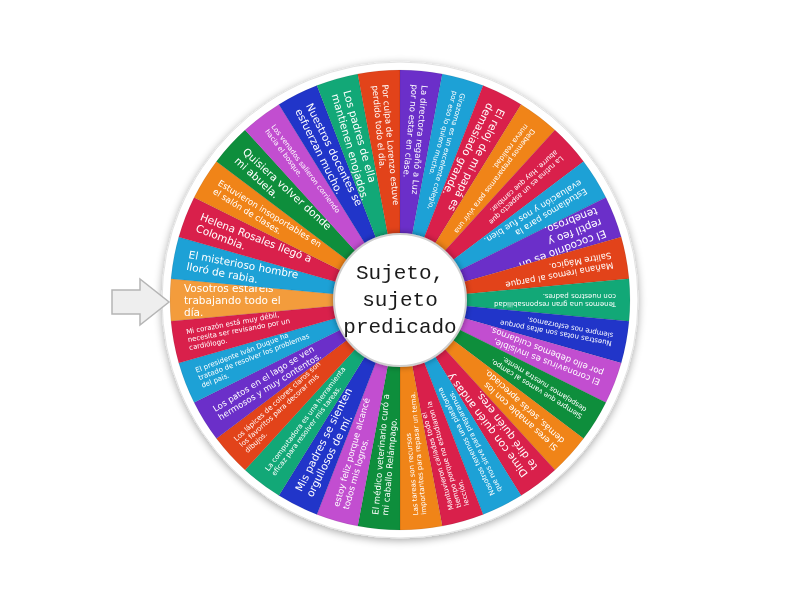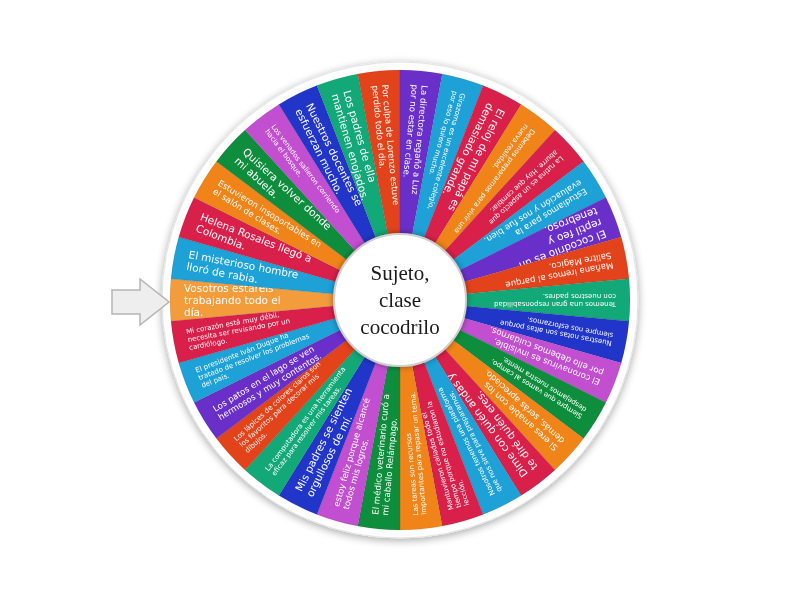--- a/index.html
+++ b/index.html
@@ -1,20 +1,20 @@
 <!DOCTYPE html>
 <html><head>
 <meta charset="utf-8">
 <style>
   html, body { margin: 0; padding: 0; }
   body { width: 800px; height: 600px; background: #ffffff; position: relative; overflow: hidden; font-family: "DejaVu Sans", sans-serif; }
   #wheel-wrap { position: absolute; left: 0; top: 0; width: 800px; height: 600px; }
   #wheel-svg { position: absolute; left: 0; top: 0; }
   .seg-text { fill: #ffffff; font-family: "DejaVu Sans", sans-serif; font-weight: normal; }
-  #center-title { position: absolute; left: 335px; top: 235px; width: 130px; height: 130px; border-radius: 50%; display: flex; align-items: center; justify-content: center; text-align: center; font-family: Liberation Serif, serif; font-size: 21px; line-height: 27px; color: #1a1a1a; pointer-events: none; }
+  #center-title { position: absolute; left: 335px; top: 235px; width: 130px; height: 130px; border-radius: 50%; display: flex; align-items: center; justify-content: center; text-align: center; font-family: Liberation Mono, monospace; font-size: 21px; line-height: 27px; color: #1a1a1a; pointer-events: none; }
   #pointer-arrow { position: absolute; left: 110px; top: 277px; width: 62px; height: 50px; cursor: pointer; }
 </style>
 </head>
 <body>
 
 <div id="wheel-wrap">
   <svg id="wheel-svg" width="800" height="600" viewBox="0 0 800 600" xmlns="http://www.w3.org/2000/svg">
     <defs>
       <filter id="rimShadow" x="-20%" y="-20%" width="140%" height="140%">
         <feGaussianBlur in="SourceAlpha" stdDeviation="4"></feGaussianBlur>
@@ -107,21 +107,21 @@
         <path d="M340.9192227705659 329.41873148125154 L194.11244298833566 402.51982182860377 A230 230 0 0 1 178.78010207025176 362.94248771657954 L336.51950755059397 318.0617573447576 A66 66 0 0 0 340.9192227705659 329.41873148125154 Z" fill="#1DA1D6" stroke="rgba(0,0,0,0.12)" stroke-width="0.6"></path>
         <text class="seg-text" font-size="7" transform="translate(198.58599844865924,378.02819989642524) rotate(698.8235294117646)"><tspan x="0" y="-5.6">El presidente Iván Duque ha</tspan><tspan x="0" y="2.4499999999999993">tratado de resolver los problemas</tspan><tspan x="0" y="10.499999999999998">del país.</tspan></text>
         <path d="M336.51950755059397 318.0617573447575 L178.78010207025164 362.9424877165792 A230 230 0 0 1 170.98113945214206 321.2217226765597 L334.2815443645277 306.089711724578 A66 66 0 0 0 336.51950755059397 318.0617573447575 Z" fill="#D9204B" stroke="rgba(0,0,0,0.12)" stroke-width="0.6"></path>
         <text class="seg-text" font-size="7" transform="translate(187.67781046827722,339.68989584837914) rotate(709.4117647058823)"><tspan x="0" y="-5.6">Mi corazón está muy débil,</tspan><tspan x="0" y="2.4499999999999993">necesita ser revisando por un</tspan><tspan x="0" y="10.499999999999998">cardiólogo.</tspan></text>
       </g>
     <circle id="hub" cx="400" cy="300" r="66" fill="#ffffff" stroke="#cfcfcf" stroke-width="2" filter="url(#hubShadow)"></circle>
   </svg>
   <div id="center-title">
     <div>
       <div>Sujeto,</div>
-      <div>clase</div>
-      <div>cocodrilo</div>
+      <div>sujeto</div>
+      <div>predicado</div>
     </div>
   </div>
 </div>
 
 <svg id="pointer-arrow" viewBox="0 0 62 50" xmlns="http://www.w3.org/2000/svg">
   <path d="M2 13 H30 V2 L59 25 L30 48 V37 H2 Z" fill="#EEEEEE" stroke="#B5B5B5" stroke-width="1.5" stroke-linejoin="miter"></path>
 </svg>
 
 </body></html>

